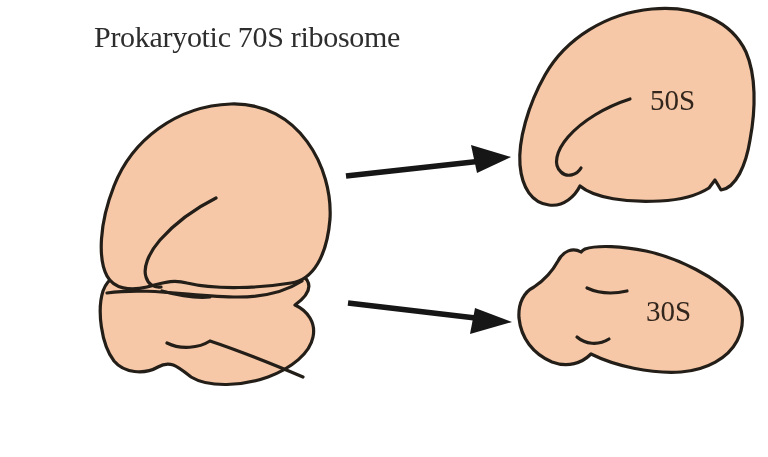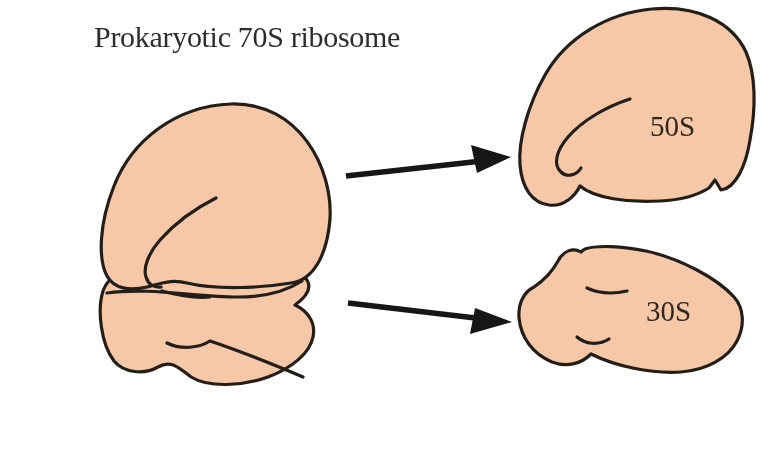--- a/index.html
+++ b/index.html
@@ -53,21 +53,21 @@
     letter-spacing: -0.3px;
     color: var(--title_text, #2d2d2d);
     white-space: nowrap;
   }
   .label {
     position: absolute;
     font-size: 29px;
     color: var(--label_text, #33261c);
     white-space: nowrap;
   }
-  .label-50s { left: 650px; top: 110px; }
+  .label-50s { left: 650px; top: 84px; }
   .label-30s { left: 646px; top: 295px; text-align: center; }
 </style>
 </head>
 <body>
 
 <div class="stage">
 
   <svg viewBox="0 0 768 457">
 
     <path class="shape" d="M 103,291

